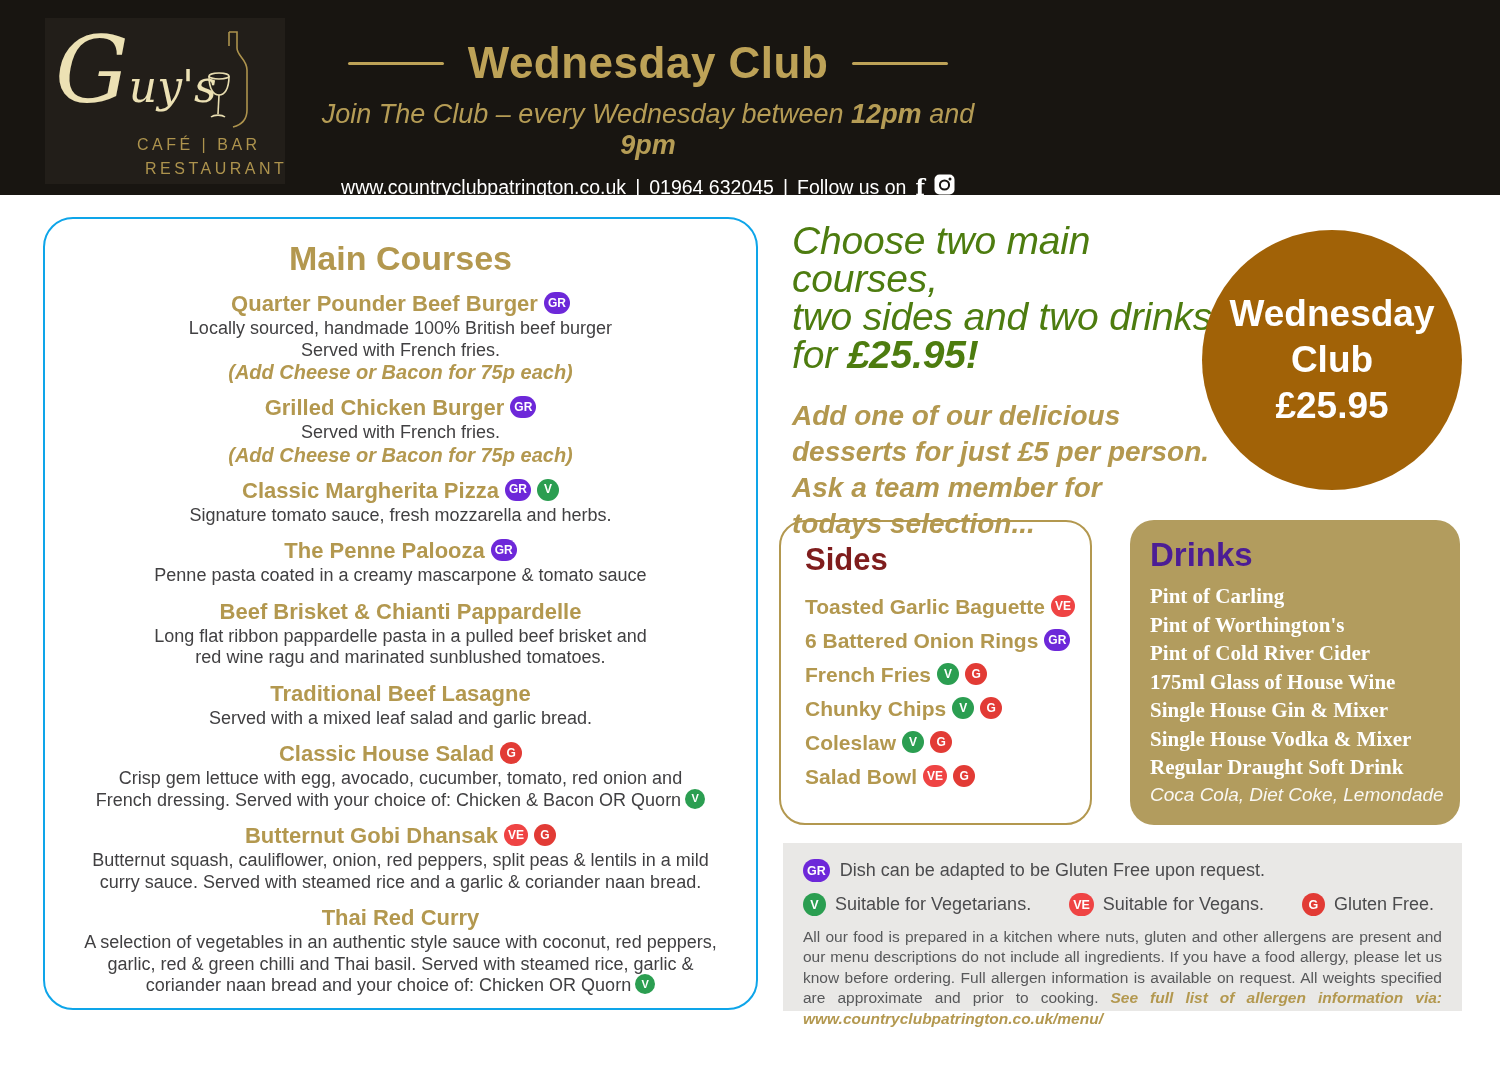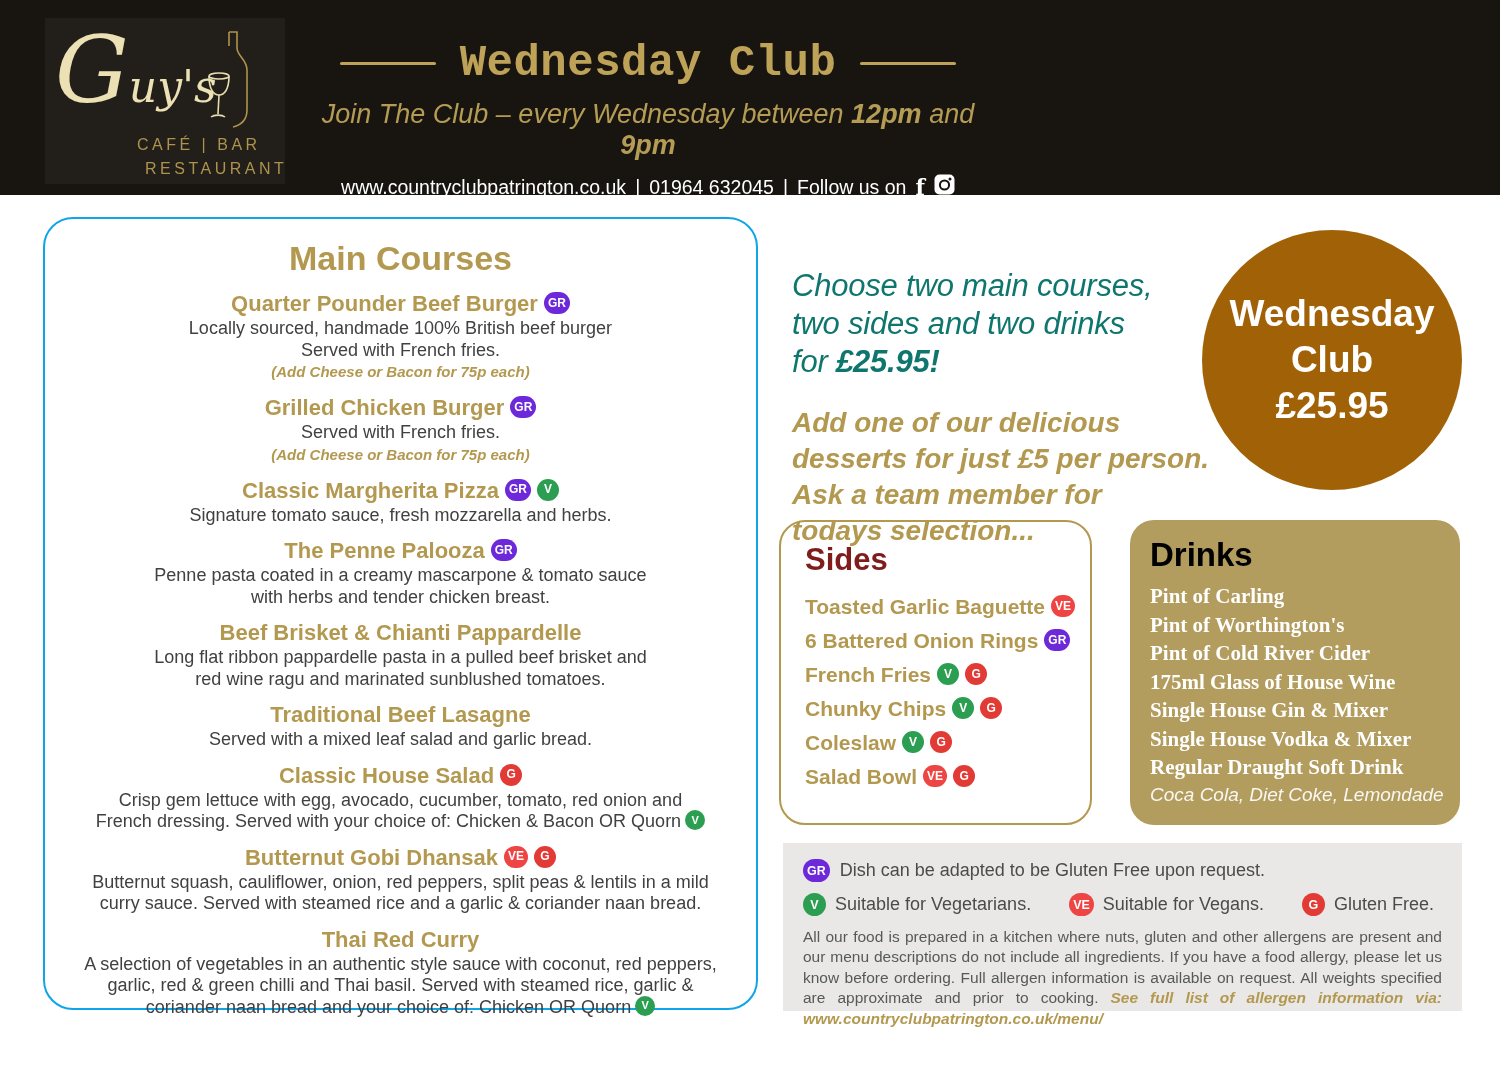--- a/index.html
+++ b/index.html
@@ -11,21 +11,21 @@
   .logo{position:absolute;left:45px;top:18px;width:240px;height:166px;background:#221e19;}
   .logo-script{position:absolute;left:10px;top:6px;font-family:"DejaVu Serif",serif;
                font-style:italic;font-size:44px;color:#ece1b4;line-height:1;}
   .logo-script::first-letter{font-size:2.1em;}
   .logo-bottle{position:absolute;right:28px;top:10px;}
   .logo-sub{position:absolute;left:92px;top:118px;color:#ad934d;font-size:16px;
             letter-spacing:3.5px;white-space:nowrap;}
   .logo-sub2{position:absolute;left:100px;top:142px;color:#ad934d;font-size:16px;
              letter-spacing:3.5px;white-space:nowrap;}
   .header-center{position:absolute;left:298px;top:40px;width:700px;text-align:center;}
-  .title-row{display:flex;align-items:center;justify-content:center;gap:24px;font-family:Liberation Mono, monospace;}
+  .title-row{display:flex;align-items:center;justify-content:center;gap:24px;}
   .title-line{width:96px;height:3px;background:#bda257;border-radius:2px;}
   .main-title{font-size:44px;font-weight:700;color:#bda257;letter-spacing:0.5px;margin:0;line-height:1.05;}
   .subtitle{margin-top:13px;font-size:27px;font-style:italic;color:#b59c55;}
   .subtitle b{font-weight:700;}
   .contact{margin-top:13px;font-size:19.5px;color:#ffffff;display:flex;align-items:center;
            justify-content:center;gap:9px;}
   .fb-icon{font-weight:700;font-size:22px;color:#fff;font-family:"DejaVu Serif",serif;line-height:1;}
   .ig-icon{display:inline-block;}
 
   
@@ -38,45 +38,45 @@
   .badge-g{background:#e23b35;}
 
   
   .mc-box{position:absolute;left:43px;top:217px;width:715px;height:793px;box-sizing:border-box;
           border:2px solid #0ea5e9;border-radius:30px;text-align:center;padding-top:20px;}
   .mc-title{margin:0 0 12px 0;font-size:34px;font-weight:700;color:#b3984f;}
   .mc-item{margin-bottom:11px;}
   .mc-name{font-size:22px;font-weight:700;color:#b3984f;line-height:27px;margin-bottom:1px;}
   .mc-desc{font-size:18px;color:#414042;line-height:21.5px;}
   .mc-desc .badge{height:20px;min-width:20px;font-size:11px;margin-left:4px;}
-  .mc-note{font-size:15px;font-weight:700;font-style:italic;color:#b3984f;line-height:22px;}
+  .mc-note{font-size:20px;font-weight:700;font-style:italic;color:#b3984f;line-height:22px;}
 
   
   .offer{position:absolute;left:792px;top:222px;width:430px;}
-  .offer-main{font-size:31px;font-style:italic;color:#0f766e;line-height:38px;letter-spacing:-0.2px;margin-top:45px;}
+  .offer-main{font-size:39px;font-style:italic;color:#4d7c0f;line-height:38px;letter-spacing:-0.2px;}
   .offer-main b{font-weight:700;}
   .offer-dessert{margin-top:24px;font-size:28px;font-weight:700;font-style:italic;
                  color:#b3984f;line-height:36px;}
 
   
   .roundel{position:absolute;left:1202px;top:230px;width:260px;height:260px;border-radius:50%;
            background:#a16207;display:flex;flex-direction:column;align-items:center;
            justify-content:center;text-align:center;}
   .roundel div{color:#fff;font-size:37px;font-weight:700;line-height:46px;}
 
   
   .sides-box{position:absolute;left:779px;top:520px;width:313px;height:305px;box-sizing:border-box;
              border:2px solid #b3984f;border-radius:26px;padding:20px 0 0 24px;}
   .sides-title{margin:0 0 12px 0;font-size:31px;font-weight:700;color:#7f1d1d;}
   .side-item{font-size:21px;font-weight:700;color:#b3984f;line-height:34px;white-space:nowrap;}
 
   
   .drinks-box{position:absolute;left:1130px;top:520px;width:330px;height:305px;box-sizing:border-box;
               background:#b29c5e;border-radius:24px;padding:16px 0 0 20px;color:#fff;}
-  .drinks-title{margin:0 0 8px 0;font-size:33px;font-weight:700;color:#000000;}
+  .drinks-title{margin:0 0 8px 0;font-size:33px;font-weight:700;color:#4c1d95;}
   .drink-item{font-size:21px;font-weight:700;line-height:28.5px;white-space:nowrap;font-family:Liberation Serif, serif;}
   .drink-note{font-size:19px;font-style:italic;color:rgba(255,255,255,0.92);line-height:26px;}
 
   
   .legend-box{position:absolute;left:783px;top:843px;width:679px;height:168px;box-sizing:border-box;
               background:#e9e8e6;padding:16px 20px 0 20px;}
   .legend-row1{font-size:18px;color:#4b4b4d;display:flex;align-items:center;gap:10px;}
   .legend-row2{margin-top:11px;font-size:18px;color:#4b4b4d;display:flex;align-items:center;gap:38px;}
   .legend-entry{display:flex;align-items:center;gap:9px;}
   .legend-box .badge{margin-left:0;top:0;height:23px;min-width:23px;font-size:12.5px;}
@@ -147,21 +147,20 @@
           <div class="mc-desc">Served with French fries.</div>
           <div class="mc-note">(Add Cheese or Bacon for 75p each)</div>
         </div>
         <div class="mc-item">
           <div class="mc-name"><span>Classic Margherita Pizza</span><span class="badge badge-gr">GR</span><span class="badge badge-v">V</span></div>
           <div class="mc-desc">Signature tomato sauce, fresh mozzarella and herbs.</div>
         </div>
         <div class="mc-item">
           <div class="mc-name"><span>The Penne Palooza</span><span class="badge badge-gr">GR</span></div>
           <div class="mc-desc">Penne pasta coated in a creamy mascarpone &amp; tomato sauce</div>
-          <div class="mc-desc">with herbs and tender chicken breast.</div>
         </div>
         <div class="mc-item">
           <div class="mc-name"><span>Beef Brisket &amp; Chianti Pappardelle</span></div>
           <div class="mc-desc">Long flat ribbon pappardelle pasta in a pulled beef brisket and</div>
           <div class="mc-desc">red wine ragu and marinated sunblushed tomatoes.</div>
         </div>
         <div class="mc-item">
           <div class="mc-name"><span>Traditional Beef Lasagne</span></div>
           <div class="mc-desc">Served with a mixed leaf salad and garlic bread.</div>
         </div>

